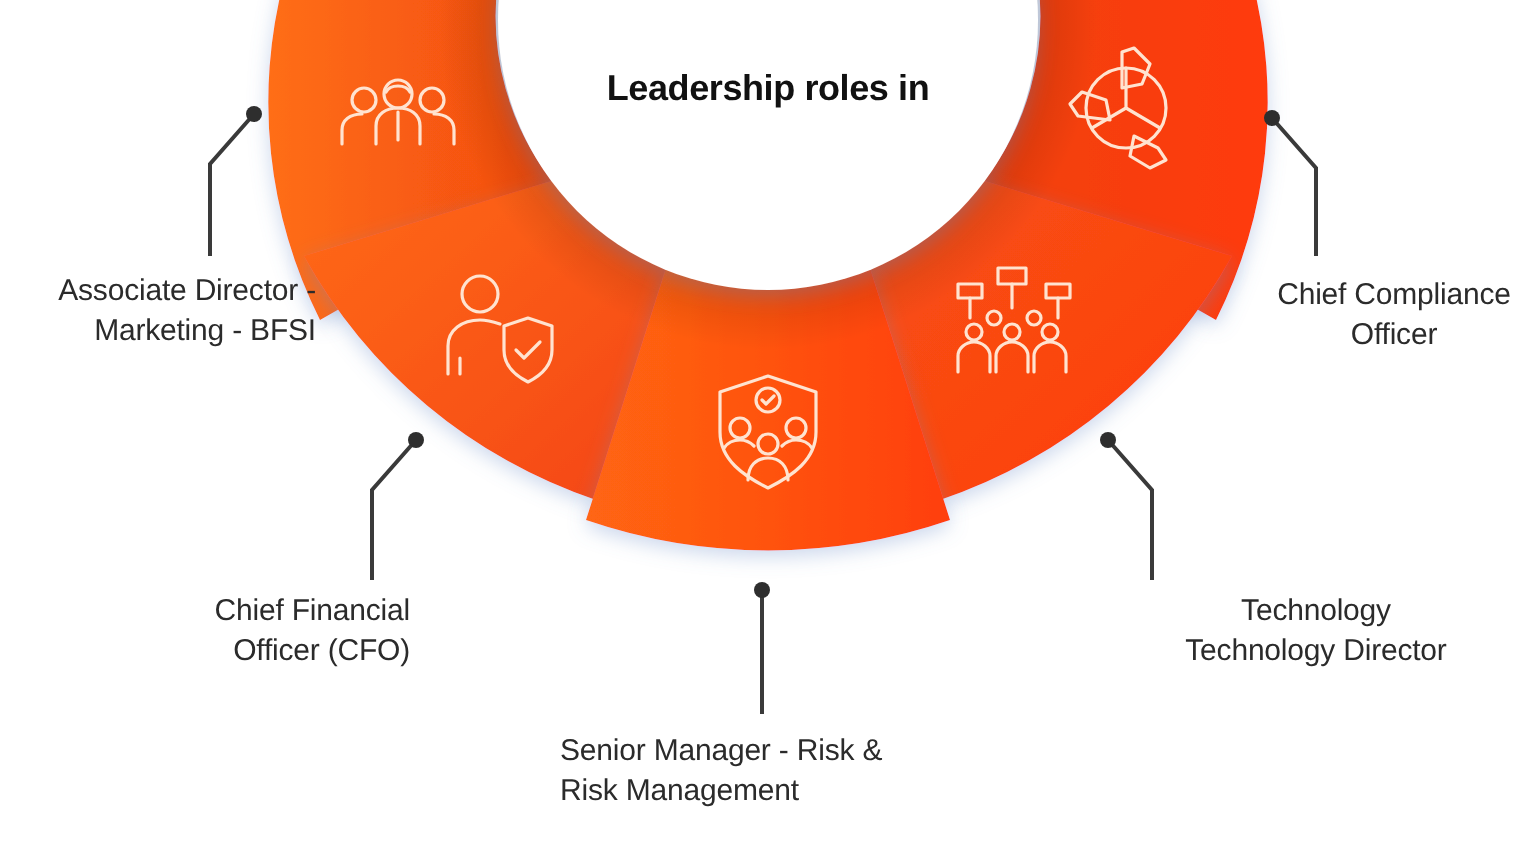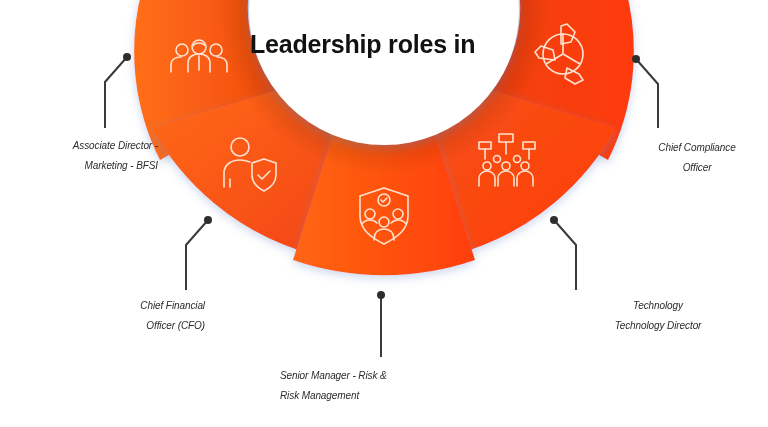--- a/index.html
+++ b/index.html
@@ -1,25 +1,25 @@
 <!DOCTYPE html>
 <html><head>
 <meta charset="utf-8">
 <style>
   html, body { margin: 0; padding: 0; background: #ffffff; }
   body { width: 768px; height: 427px; position: relative; overflow: hidden;
          font-family: "Liberation Sans", "DejaVu Sans", sans-serif; }
   #stage { position: absolute; left: 0; top: 0; width: 768px; height: 427px; }
-  .label { position: absolute; color: #2b2b2b; font-size: 10px; line-height: 20px; letter-spacing: -0.1px; font-style: italic; }
+  .label { position: absolute; color: #2b2b2b; font-size: 15px; line-height: 20px; letter-spacing: -0.1px; }
   .label span { display: block; white-space: nowrap; }
   .right-align { text-align: right; }
   .center-align { }
   .left-align { text-align: center; }
-  .title { position: absolute; left: 250px; top: 30px; width: 268px; 
-           font-weight: 700; font-size: 25px; line-height: 28px; color: #111; letter-spacing: -0.2px; }
+  .title { position: absolute; left: 250px; top: 30px; width: 268px; text-align: center;
+           font-weight: 700; font-size: 18px; line-height: 28px; color: #111; letter-spacing: -0.2px; }
   .title span { display: block; }
 </style>
 </head>
 <body>
 
 <div id="stage">
 
   <svg width="768" height="427" viewBox="0 0 768 427" style="position:absolute;left:0;top:0">
     <defs>
       <linearGradient id="gLeft" x1="0" y1="0" x2="1" y2="0">

